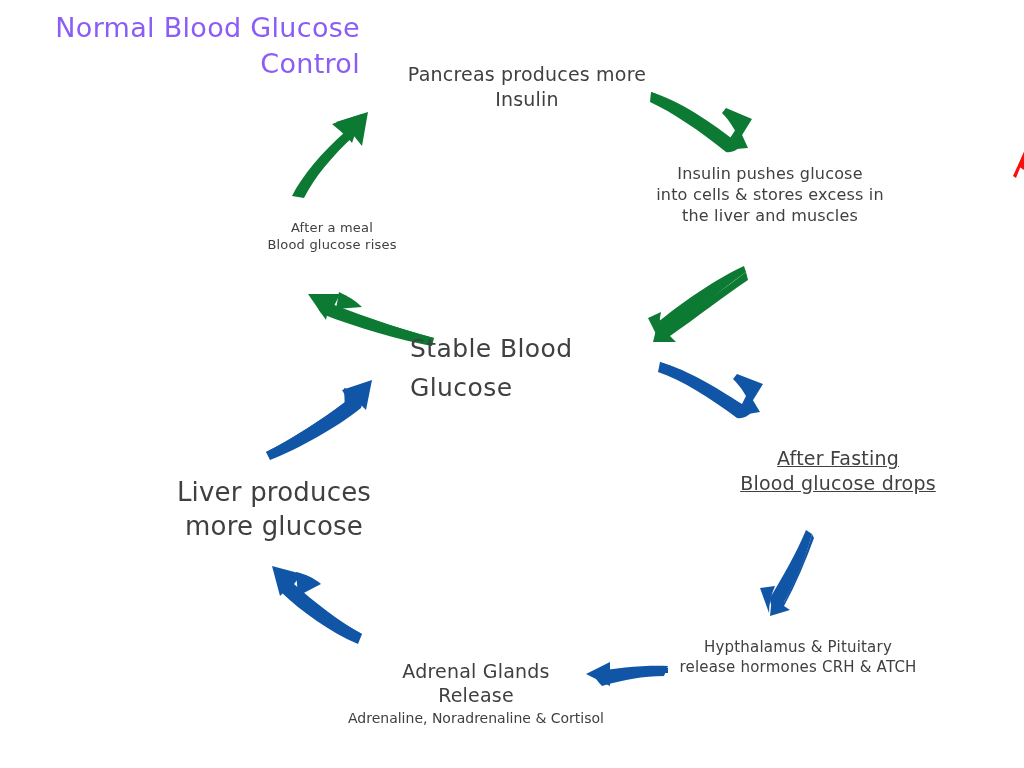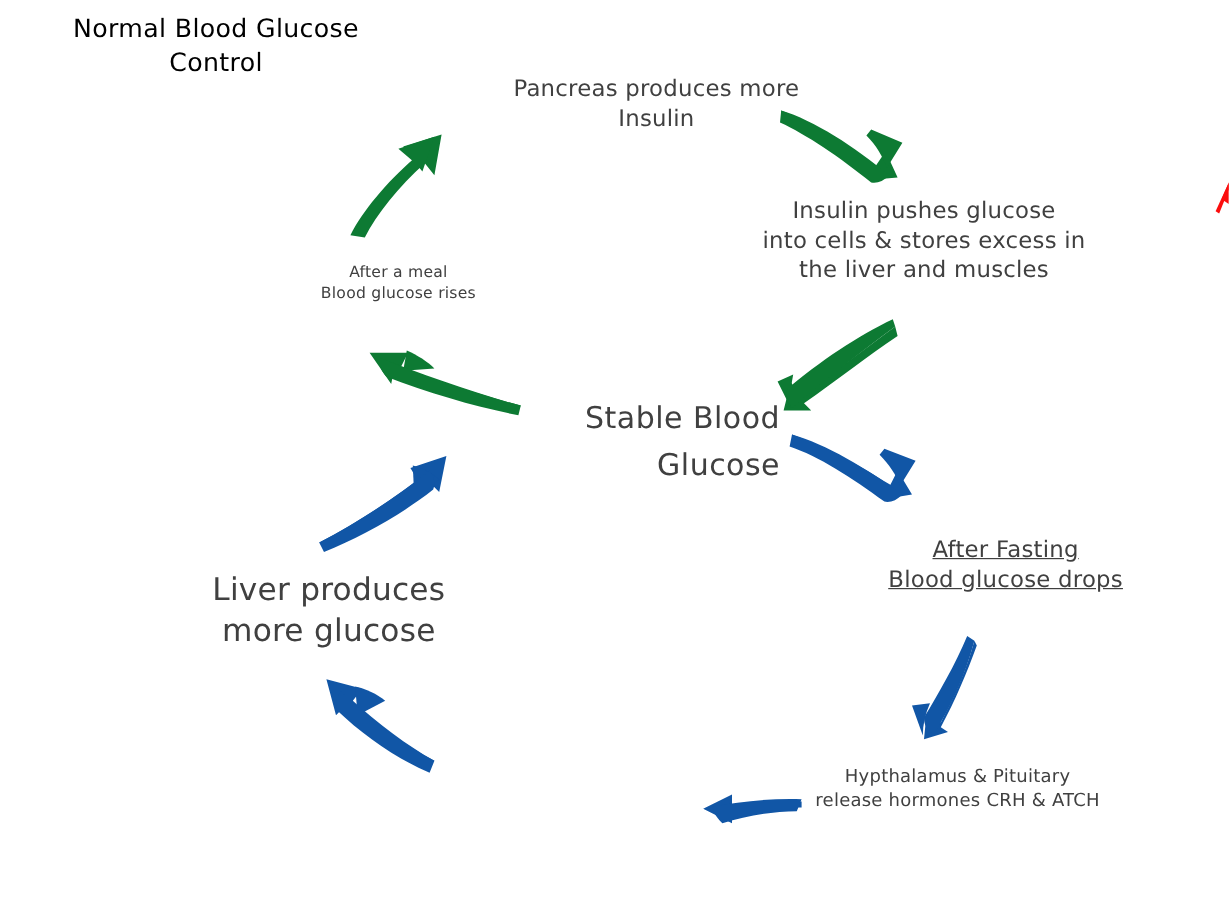--- a/index.html
+++ b/index.html
@@ -27,50 +27,50 @@
     color: #404040;
     letter-spacing: 0.2px;
     line-height: 1.30;
     white-space: pre-line;
   }
   #title {
     position: absolute;
     left: 0px;
     top: 10px;
     width: 360px;
-    text-align: center;
-    font-size: 21px;
+    text-align: right;
+    font-size: 27px;
     line-height: 1.35;
-    color: #000000;
+    color: #8b5cf6;
     letter-spacing: 0.3px;
     white-space: pre-line;
   }
   #center-label {
     position: absolute;
     left: 410px;
     top: 330px;
     width: 240px;
-    text-align: right;
+    text-align: left;
     font-size: 25px;
     line-height: 1.55;
     color: #404040;
     letter-spacing: 0.4px;
     white-space: pre-line;
   }
   .node-sub {
     display: block;
     font-size: 14px;
     line-height: 1.4;
     color: #3f3f3f;
     letter-spacing: 0;
     margin-top: 1px;
   }
   
-  #node-pancreas   { left: 394px; top: 62px;  width: 306px; font-size: 19px; }
-  #node-insulin    { left: 600px; top: 164px; width: 340px; font-size: 19px; }
+  #node-pancreas   { left: 374px; top: 62px;  width: 306px; font-size: 19px; }
+  #node-insulin    { left: 600px; top: 164px; width: 340px; font-size: 16px; }
   #node-meal       { left: 186px; top: 220px; width: 292px; font-size: 13px; }
   #node-fasting    { left: 688px; top: 446px; width: 300px; font-size: 19px; text-decoration: underline; }
   #node-hypo       { left: 624px; top: 638px; width: 348px; font-size: 15px; }
   #node-adrenal    { left: 338px; top: 634px; width: 276px; font-size: 19px; }
   #node-liver      { left: 158px; top: 476px; width: 232px; font-size: 26px; }
   svg .arrow-green { fill: #0d7a33; }
   svg .arrow-blue  { fill: #1156a6; }
   svg .arrow-red   { fill: #fb0e0e; }
 </style>
 </head>
@@ -149,19 +149,22 @@
 <div class="node" id="node-meal">After a meal
 Blood glucose rises</div>
 
 <div class="node" id="node-fasting">After Fasting
 Blood glucose drops</div>
 
 <div class="node" id="node-hypo">Hypthalamus &amp; Pituitary
 release hormones CRH &amp; ATCH</div>
 
 <div class="node" id="node-adrenal">
+  <span>Adrenal Glands
+Release</span>
+  <span class="node-sub">Adrenaline, Noradrenaline &amp; Cortisol</span>
 </div>
 
 <div class="node" id="node-liver">Liver produces
 more glucose</div>
 
 <div id="center-label">Stable Blood
 Glucose</div>
 
 </body></html>

